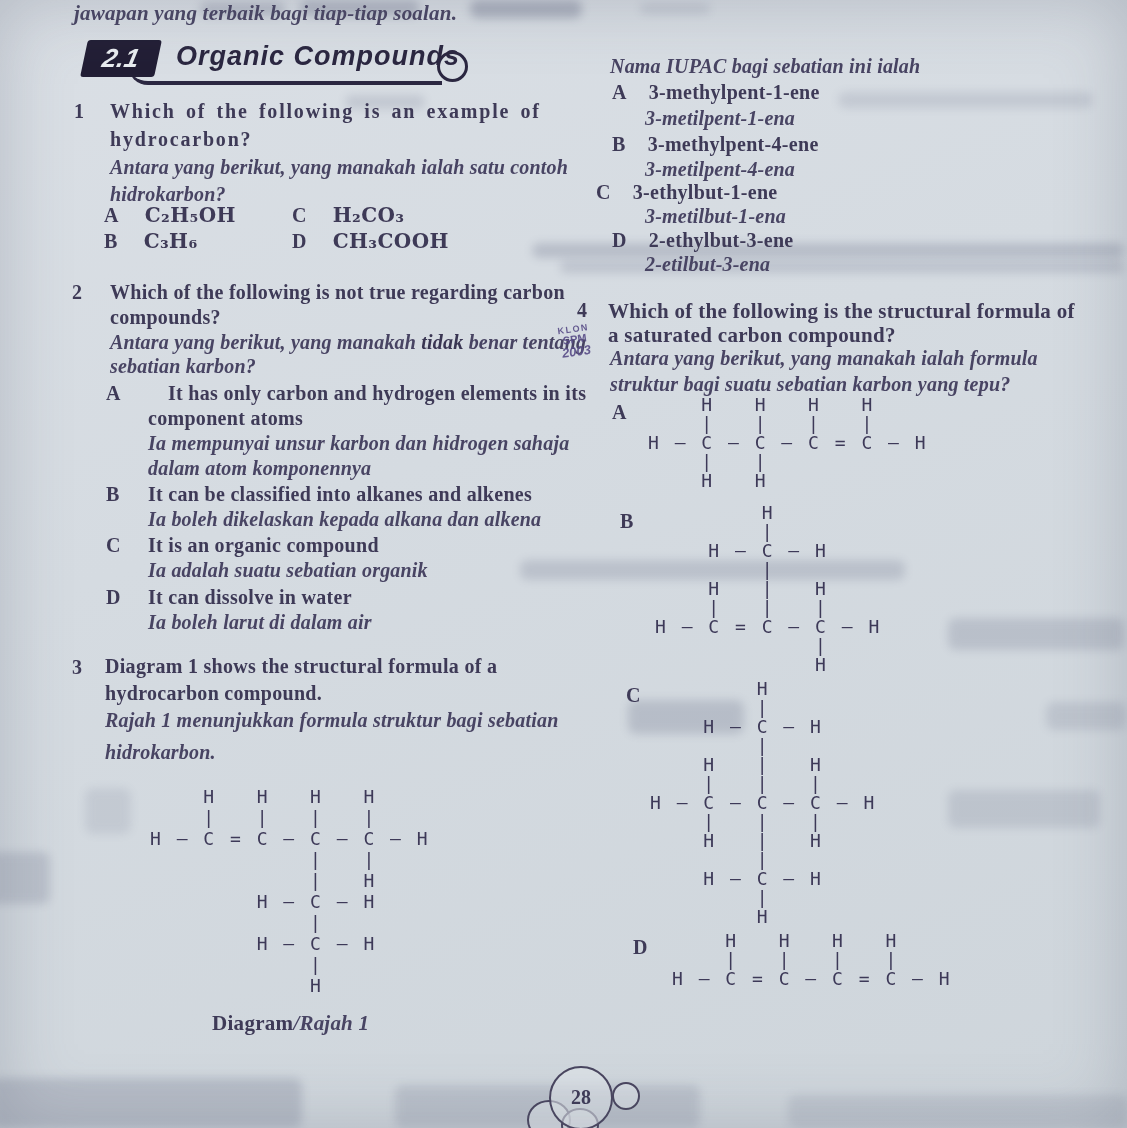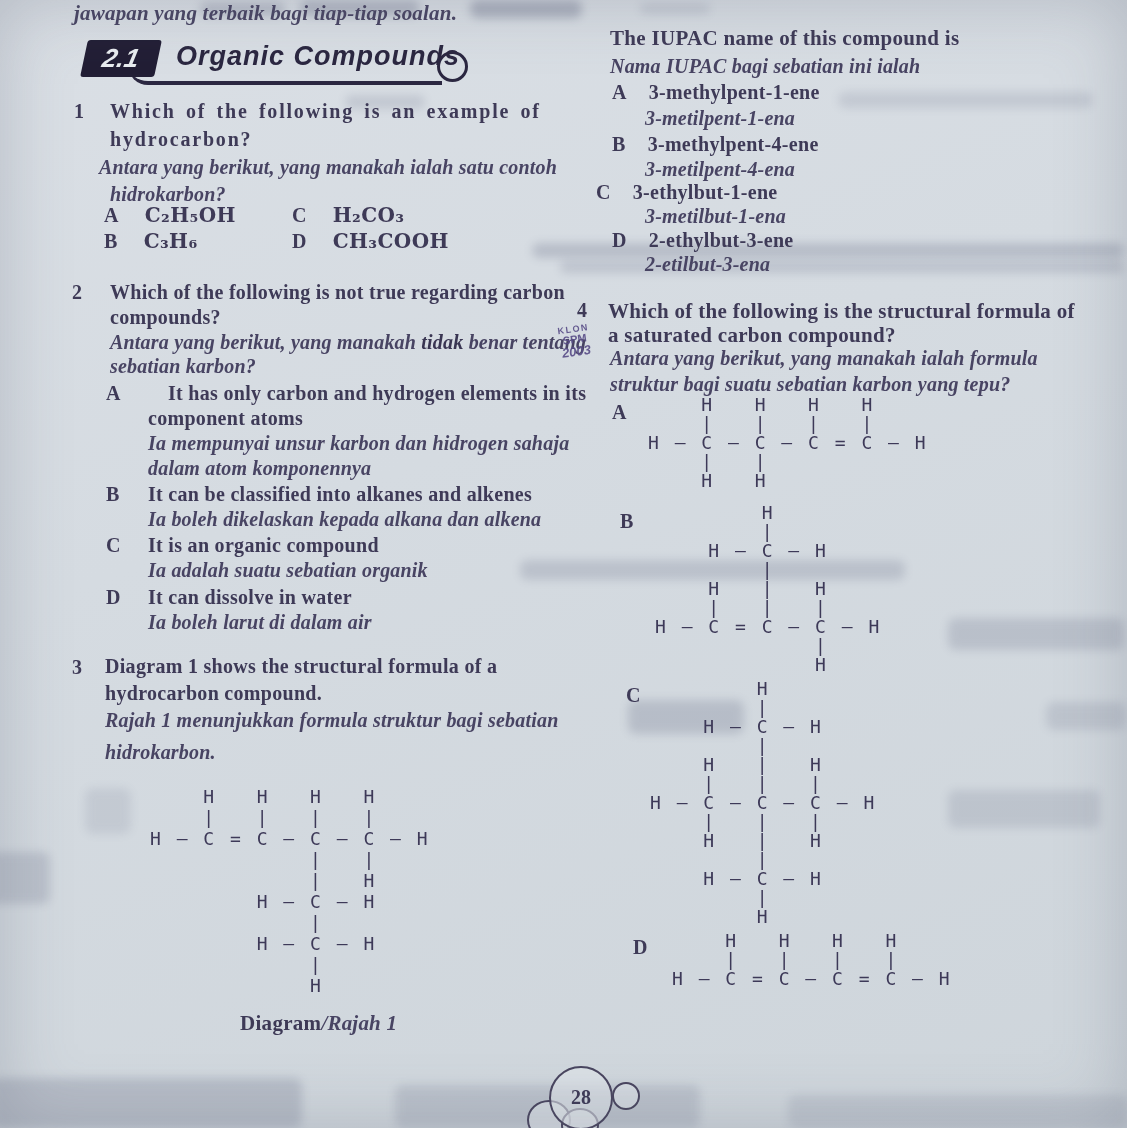--- a/index.html
+++ b/index.html
@@ -75,21 +75,21 @@
   <div class="swoosh"></div>
   <div class="secbadge">
     <span>2.1</span>
   </div>
   <div class="sectitle">Organic Compounds</div>
   <div class="hring"></div>
 
   <div class="line qnum" style="left:74px;top:100px;">1</div>
   <div class="line en sparse" style="left:110px;top:100px;">Which of the following is an example of</div>
   <div class="line en sparse" style="left:110px;top:128px;">hydrocarbon?</div>
-  <div class="line ms" style="left:99px;top:156px;">Antara yang berikut, yang manakah ialah satu contoh</div>
+  <div class="line ms" style="left:110px;top:156px;">Antara yang berikut, yang manakah ialah satu contoh</div>
   <div class="line ms" style="left:110px;top:183px;">hidrokarbon?</div>
 
   <div class="line" style="left:104px;top:203px;">
     <span class="en">A</span><span class="gap"></span><span class="formula">C₂H₅OH</span>
   </div>
   <div class="line" style="left:292px;top:203px;">
     <span class="en">C</span><span class="gap"></span><span class="formula">H₂CO₃</span>
   </div>
   <div class="line" style="left:104px;top:229px;">
     <span class="en">B</span><span class="gap"></span><span class="formula">C₃H₆</span>
@@ -134,25 +134,24 @@
     |   |   |   |
 H – C = C – C – C – H
             |   |
             |   H
         H – C – H
             |
         H – C – H
             |
             H</div>
 
-  <div class="line" style="left:240px;top:1011px;">
+  <div class="line" style="left:212px;top:1011px;">
     <span class="en big">Diagram</span><span class="ms" style="font-size:21px;">/Rajah 1</span>
   </div>
 
-  <div class="line en big" style="left:610px;top:26px;">The IUPAC name of this compound is</div>
   <div class="line ms" style="left:610px;top:55px;">Nama IUPAC bagi sebatian ini ialah</div>
 
   <div class="line" style="left:612px;top:81px;">
     <span class="en">A</span><span class="gap2"></span><span class="en">3-methylpent-1-ene</span>
   </div>
   <div class="line ms" style="left:645px;top:107px;">3-metilpent-1-ena</div>
 
   <div class="line" style="left:612px;top:133px;">
     <span class="en">B</span><span class="gap2"></span><span class="en">3-methylpent-4-ene</span>
   </div>

